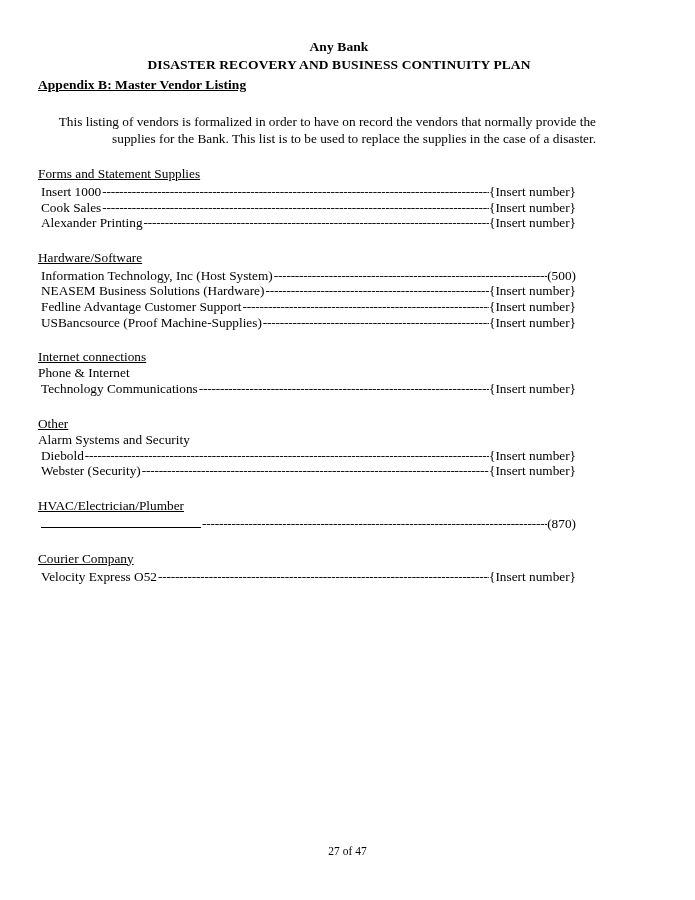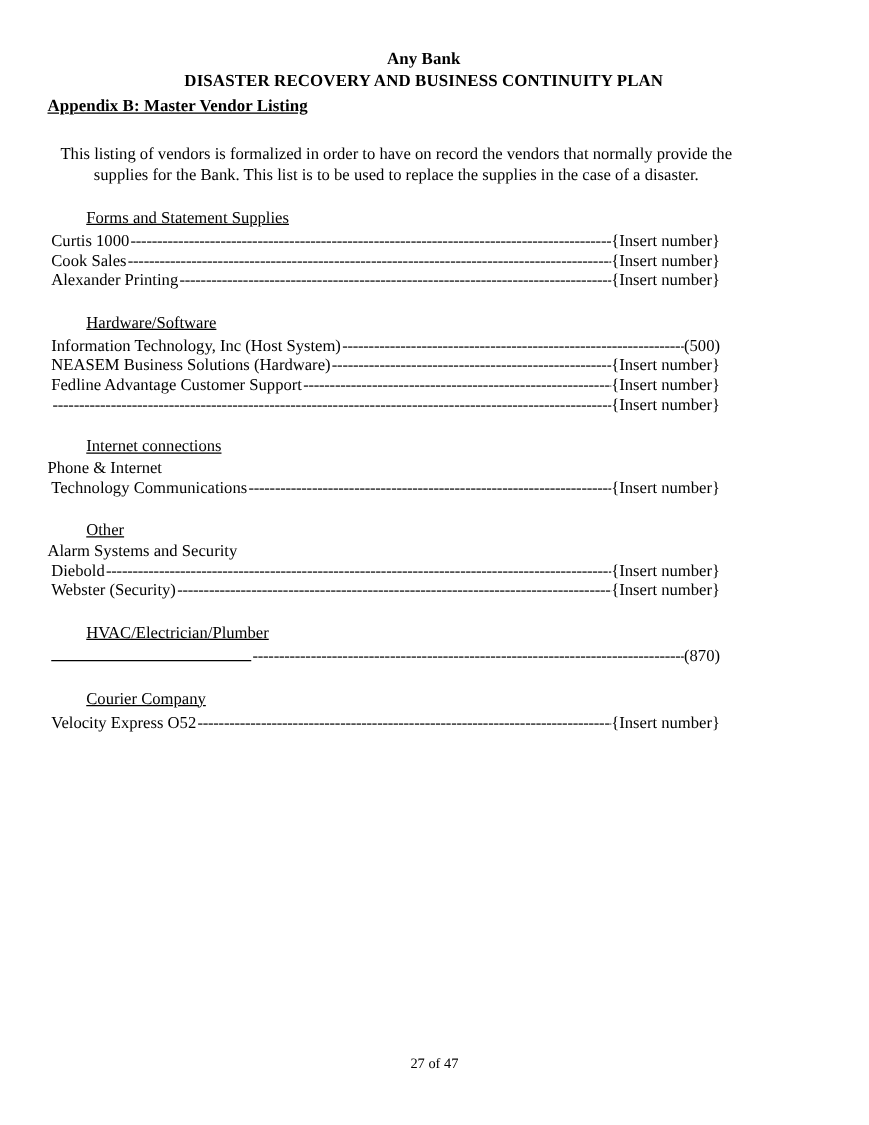--- a/index.html
+++ b/index.html
@@ -43,33 +43,32 @@
     margin-top: 4px;
     display: inline-block;
     letter-spacing: 0.05px;
   }
 
   .intro {
     margin-top: 21px;
     font-size: 13.3px;
     line-height: 16.5px;
     width: 558px;
-    text-align: center;
+    text-align: right;
   }
 
   
   .section {
     margin-top: 17px;
   }
   .section-heading {
     font-size: 13.3px;
     text-decoration: underline;
     display: inline-block;
     line-height: 16px;
-    margin-left: 31px;
   }
   .subheading {
     font-size: 13.3px;
     line-height: 16px;
     display: block;
   }
   .entries {
     margin-top: 0;
   }
   .spacer-xs { height: 2px; }
@@ -132,21 +131,21 @@
   </div>
 
   <div class="intro">This listing of vendors is formalized in order to have on record the vendors that normally provide the supplies for the Bank. This list is to be used to replace the supplies in the case of a disaster.</div>
 
   <div id="sections-root">
       <div class="section">
         <div><span class="section-heading">Forms and Statement Supplies</span></div>
         <div class="spacer-xs"></div>
         <div class="entries">
           <div class="entry indent">
-            <span class="ename">Curtis 1000</span>
+            <span class="ename">Insert 1000</span>
             <span class="leader">-------------------------------------------------------------------------------------------------------------------------------------------------------------------------------------------------------</span>
             <span class="eval">{Insert number}</span>
           </div>
           <div class="entry indent">
             <span class="ename">Cook Sales </span>
             <span class="leader">-------------------------------------------------------------------------------------------------------------------------------------------------------------------------------------------------------</span>
             <span class="eval">{Insert number}</span>
           </div>
           <div class="entry indent">
             <span class="ename">Alexander Printing </span>
@@ -168,20 +167,21 @@
             <span class="ename">NEASEM Business Solutions (Hardware) </span>
             <span class="leader">-------------------------------------------------------------------------------------------------------------------------------------------------------------------------------------------------------</span>
             <span class="eval">{Insert number}</span>
           </div>
           <div class="entry indent">
             <span class="ename">Fedline Advantage Customer Support </span>
             <span class="leader">-------------------------------------------------------------------------------------------------------------------------------------------------------------------------------------------------------</span>
             <span class="eval">{Insert number}</span>
           </div>
           <div class="entry indent">
+            <span class="ename">USBancsource (Proof Machine-Supplies)</span>
             <span class="leader">-------------------------------------------------------------------------------------------------------------------------------------------------------------------------------------------------------</span>
             <span class="eval">{Insert number}</span>
           </div>
         </div>
       </div>
       <div class="section">
         <div><span class="section-heading">Internet connections</span></div>
         <div class="subheading">Phone &amp; Internet</div>
         <div class="entries">
           <div class="entry indent">

